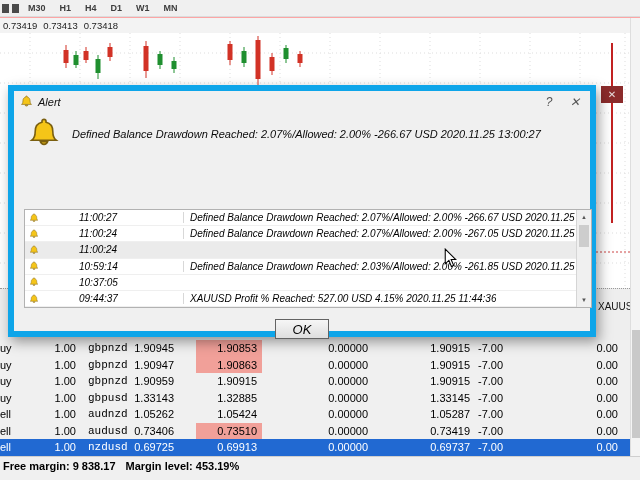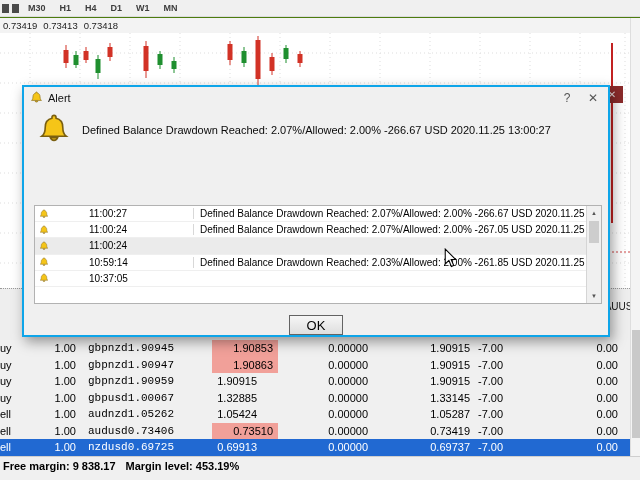--- a/index.html
+++ b/index.html
@@ -1,18 +1,18 @@
 <!DOCTYPE html>
 <html><head>
 <meta charset="utf-8">
 <style>
   *{margin:0;padding:0;box-sizing:border-box;}
   html,body{width:640px;height:480px;overflow:hidden;background:#f0f0f0;}
   body{font-family:"Liberation Sans",sans-serif;font-size:11px;color:#000;}
-  .screen{position:relative;width:640px;height:480px;background:#4d7c0f;overflow:hidden;}
+  .screen{position:relative;width:640px;height:480px;background:#fca5a5;overflow:hidden;}
 
   
   .toolbar{position:absolute;top:0;left:0;width:640px;height:17px;background:#f0f0f0;border-bottom:1px solid #dcdcdc;display:flex;align-items:center;padding-left:2px;}
   .tool-stub{width:7px;height:9px;background:#4a4a4a;margin-right:3px;}
   .tf-btn{height:15px;padding:0 5px;font-size:9px;font-weight:bold;color:#3c3c3c;display:flex;align-items:center;border:1px solid transparent;margin-right:2px;cursor:default;}
   .tf-btn:first-of-type{border:1px solid #b9b9b9;background:#e3e3e3;}
 
   
   .quotes{position:absolute;top:18px;left:0;width:640px;height:15px;background:#f3f3f3;line-height:15px;padding-left:3px;font-size:9.5px;color:#1c1c1c;display:flex;gap:6px;}
 
@@ -28,34 +28,34 @@
   .vscroll{position:absolute;top:18px;left:630px;width:10px;height:438px;background:#f4f4f4;border-left:1px solid #dedede;z-index:4;}
   .vthumb{position:absolute;top:312px;left:1px;width:8px;height:108px;background:#c9c9c9;}
 
   
   .table-area{position:absolute;top:340px;left:0;width:630px;height:116px;background:#f0f0f0;z-index:3;}
   .trow{position:relative;height:16.5px;line-height:16.5px;}
   .trow .c{position:absolute;top:0;height:16.5px;white-space:nowrap;overflow:hidden;}
   .c.side{left:0;width:18px;}
   .c.size{left:30px;width:46px;text-align:right;}
   .c.sym{left:88px;width:62px;font-family:Liberation Mono, monospace;}
-  .c.open{left:120px;width:54px;text-align:right;font-family:Liberation Mono, monospace;}
+  .c.open{left:120px;width:54px;text-align:right;}
   .c.sl{left:196px;width:66px;text-align:right;padding-right:5px;}
-  .c.sl.hl{background:#f1a099;margin-left:16px;}
+  .c.sl.hl{background:#f1a099;}
   .c.tp{left:308px;width:60px;text-align:right;}
   .c.price{left:410px;width:60px;text-align:right;}
   .c.comm{left:478px;width:56px;text-align:left;}
   .c.swap{left:556px;width:62px;text-align:right;}
   .trow.selected{background:#2169d2;color:#fff;}
 
   
   .statusbar{position:absolute;top:456px;left:0;width:640px;height:24px;background:#f0f0f0;border-top:1px solid #cfcfcf;padding:3px 0 0 3px;font-weight:bold;display:flex;gap:10px;}
 
   
-  .dialog{position:absolute;left:22px;top:85px;width:588px;height:252px;background:#f0f0f0;border:2px solid #0ea5e9;box-shadow:3px 5px 12px rgba(0,0,0,.38);z-index:10;}
+  .dialog{position:absolute;left:8px;top:85px;width:588px;height:252px;background:#f0f0f0;border:6px solid #0ea5e9;box-shadow:3px 5px 12px rgba(0,0,0,.38);z-index:10;font-style:italic;}
   .dlg-title{height:21px;display:flex;align-items:center;padding:0 2px 0 6px;}
   .dlg-title-text{font-size:11px;color:#111;margin-left:5px;flex:1;}
   .dlg-btn{width:26px;height:20px;display:flex;align-items:center;justify-content:center;color:#555;font-size:12px;cursor:default;}
   .bell-sm{width:13px;height:13px;}
   .bell-lg{position:absolute;top:26px;left:14px;width:32px;height:32px;}
   .dlg-msg{position:absolute;top:37px;left:58px;right:14px;font-size:11px;color:#0a0a0a;white-space:nowrap;overflow:hidden;}
   .alert-list{position:absolute;top:118px;left:10px;width:568px;height:99px;background:#fff;border:1px solid #b2b2b2;overflow:hidden;}
   .alert-rows{position:absolute;top:0;left:0;right:15px;}
   .alert-row{display:flex;align-items:center;height:16.2px;padding-left:4px;border-bottom:1px solid #efefef;overflow:hidden;}
   .alert-row.sel{background:#ebebeb;}
@@ -200,21 +200,21 @@
     <span class="c tp">0.00000</span>
     <span class="c price">1.90915</span>
     <span class="c comm">-7.00</span>
     <span class="c swap">0.00</span>
   </div>
 
   <div class="trow">
     <span class="c side">uy</span>
     <span class="c size">1.00</span>
     <span class="c sym">gbpusd</span>
-    <span class="c open">1.00067</span>
+    <span class="c open">1.33143</span>
     <span class="c sl">1.32885</span>
     <span class="c tp">0.00000</span>
     <span class="c price">1.33145</span>
     <span class="c comm">-7.00</span>
     <span class="c swap">0.00</span>
   </div>
 
   <div class="trow">
     <span class="c side">ell</span>
     <span class="c size">1.00</span>
@@ -312,20 +312,28 @@
   </div>
 
   <div class="alert-row">
     <svg class="bell-xs" viewBox="0 0 16 16">
       <path d="M8 1.2c-.6 0-1 .4-1 .9v.5C4.9 3 3.6 4.8 3.6 7.2c0 2.8-.9 3.8-1.7 4.4h12.2c-.8-.6-1.7-1.6-1.7-4.4 0-2.4-1.3-4.2-3.4-4.6v-.5c0-.5-.4-.9-1-.9z" fill="#f5c518" stroke="#8a6d1a" stroke-width="0.8"></path>
       <path d="M6.2 12.4a1.9 1.9 0 0 0 3.6 0z" fill="#f5c518" stroke="#8a6d1a" stroke-width="0.8"></path>
     </svg>
     <span class="alert-time">10:37:05</span>
   </div>
 
+  <div class="alert-row">
+    <svg class="bell-xs" viewBox="0 0 16 16">
+      <path d="M8 1.2c-.6 0-1 .4-1 .9v.5C4.9 3 3.6 4.8 3.6 7.2c0 2.8-.9 3.8-1.7 4.4h12.2c-.8-.6-1.7-1.6-1.7-4.4 0-2.4-1.3-4.2-3.4-4.6v-.5c0-.5-.4-.9-1-.9z" fill="#f5c518" stroke="#8a6d1a" stroke-width="0.8"></path>
+      <path d="M6.2 12.4a1.9 1.9 0 0 0 3.6 0z" fill="#f5c518" stroke="#8a6d1a" stroke-width="0.8"></path>
+    </svg>
+    <span class="alert-time">09:44:37</span>
+    <span class="alert-msg">XAUUSD Profit % Reached: 527.00 USD 4.15% 2020.11.25 11:44:36</span>
+  </div>
 </div>
       <div class="list-scroll">
         <div class="ls-arrow">▲</div>
         <div class="ls-thumb"></div>
         <div class="ls-arrow ls-down">▼</div>
       </div>
     </div>
 
     <div class="ok-btn">OK</div>
   </div>

